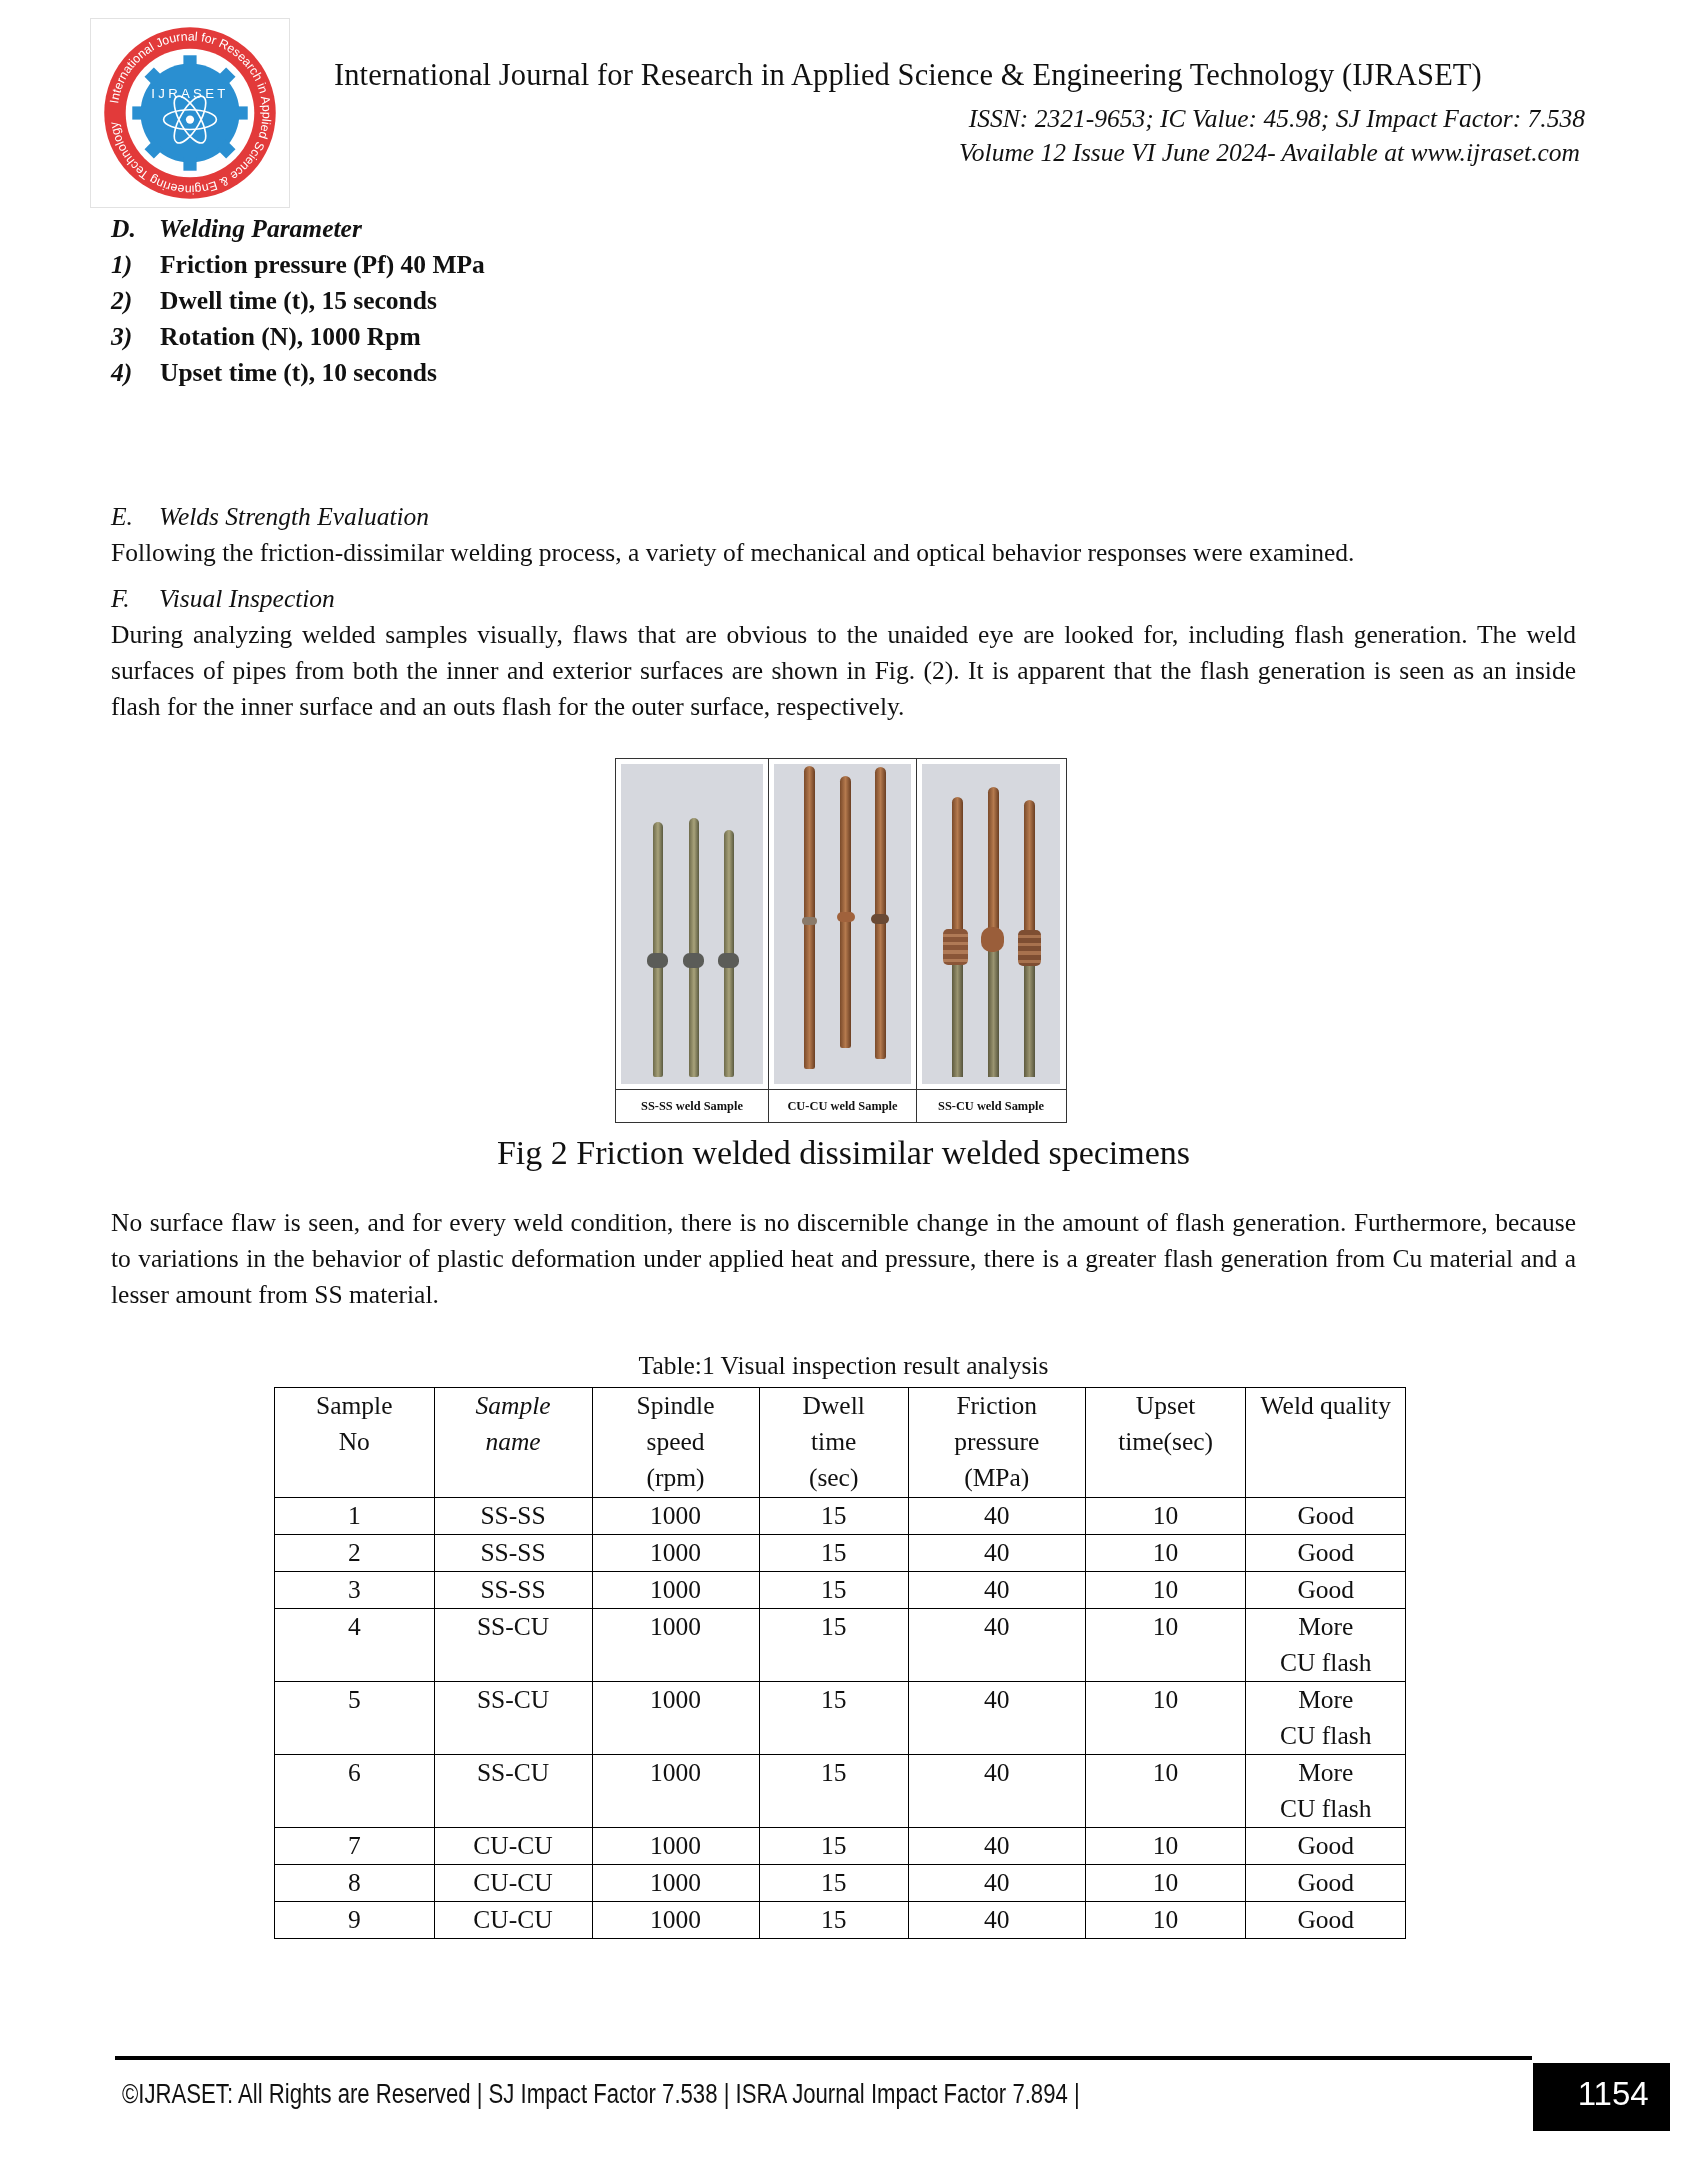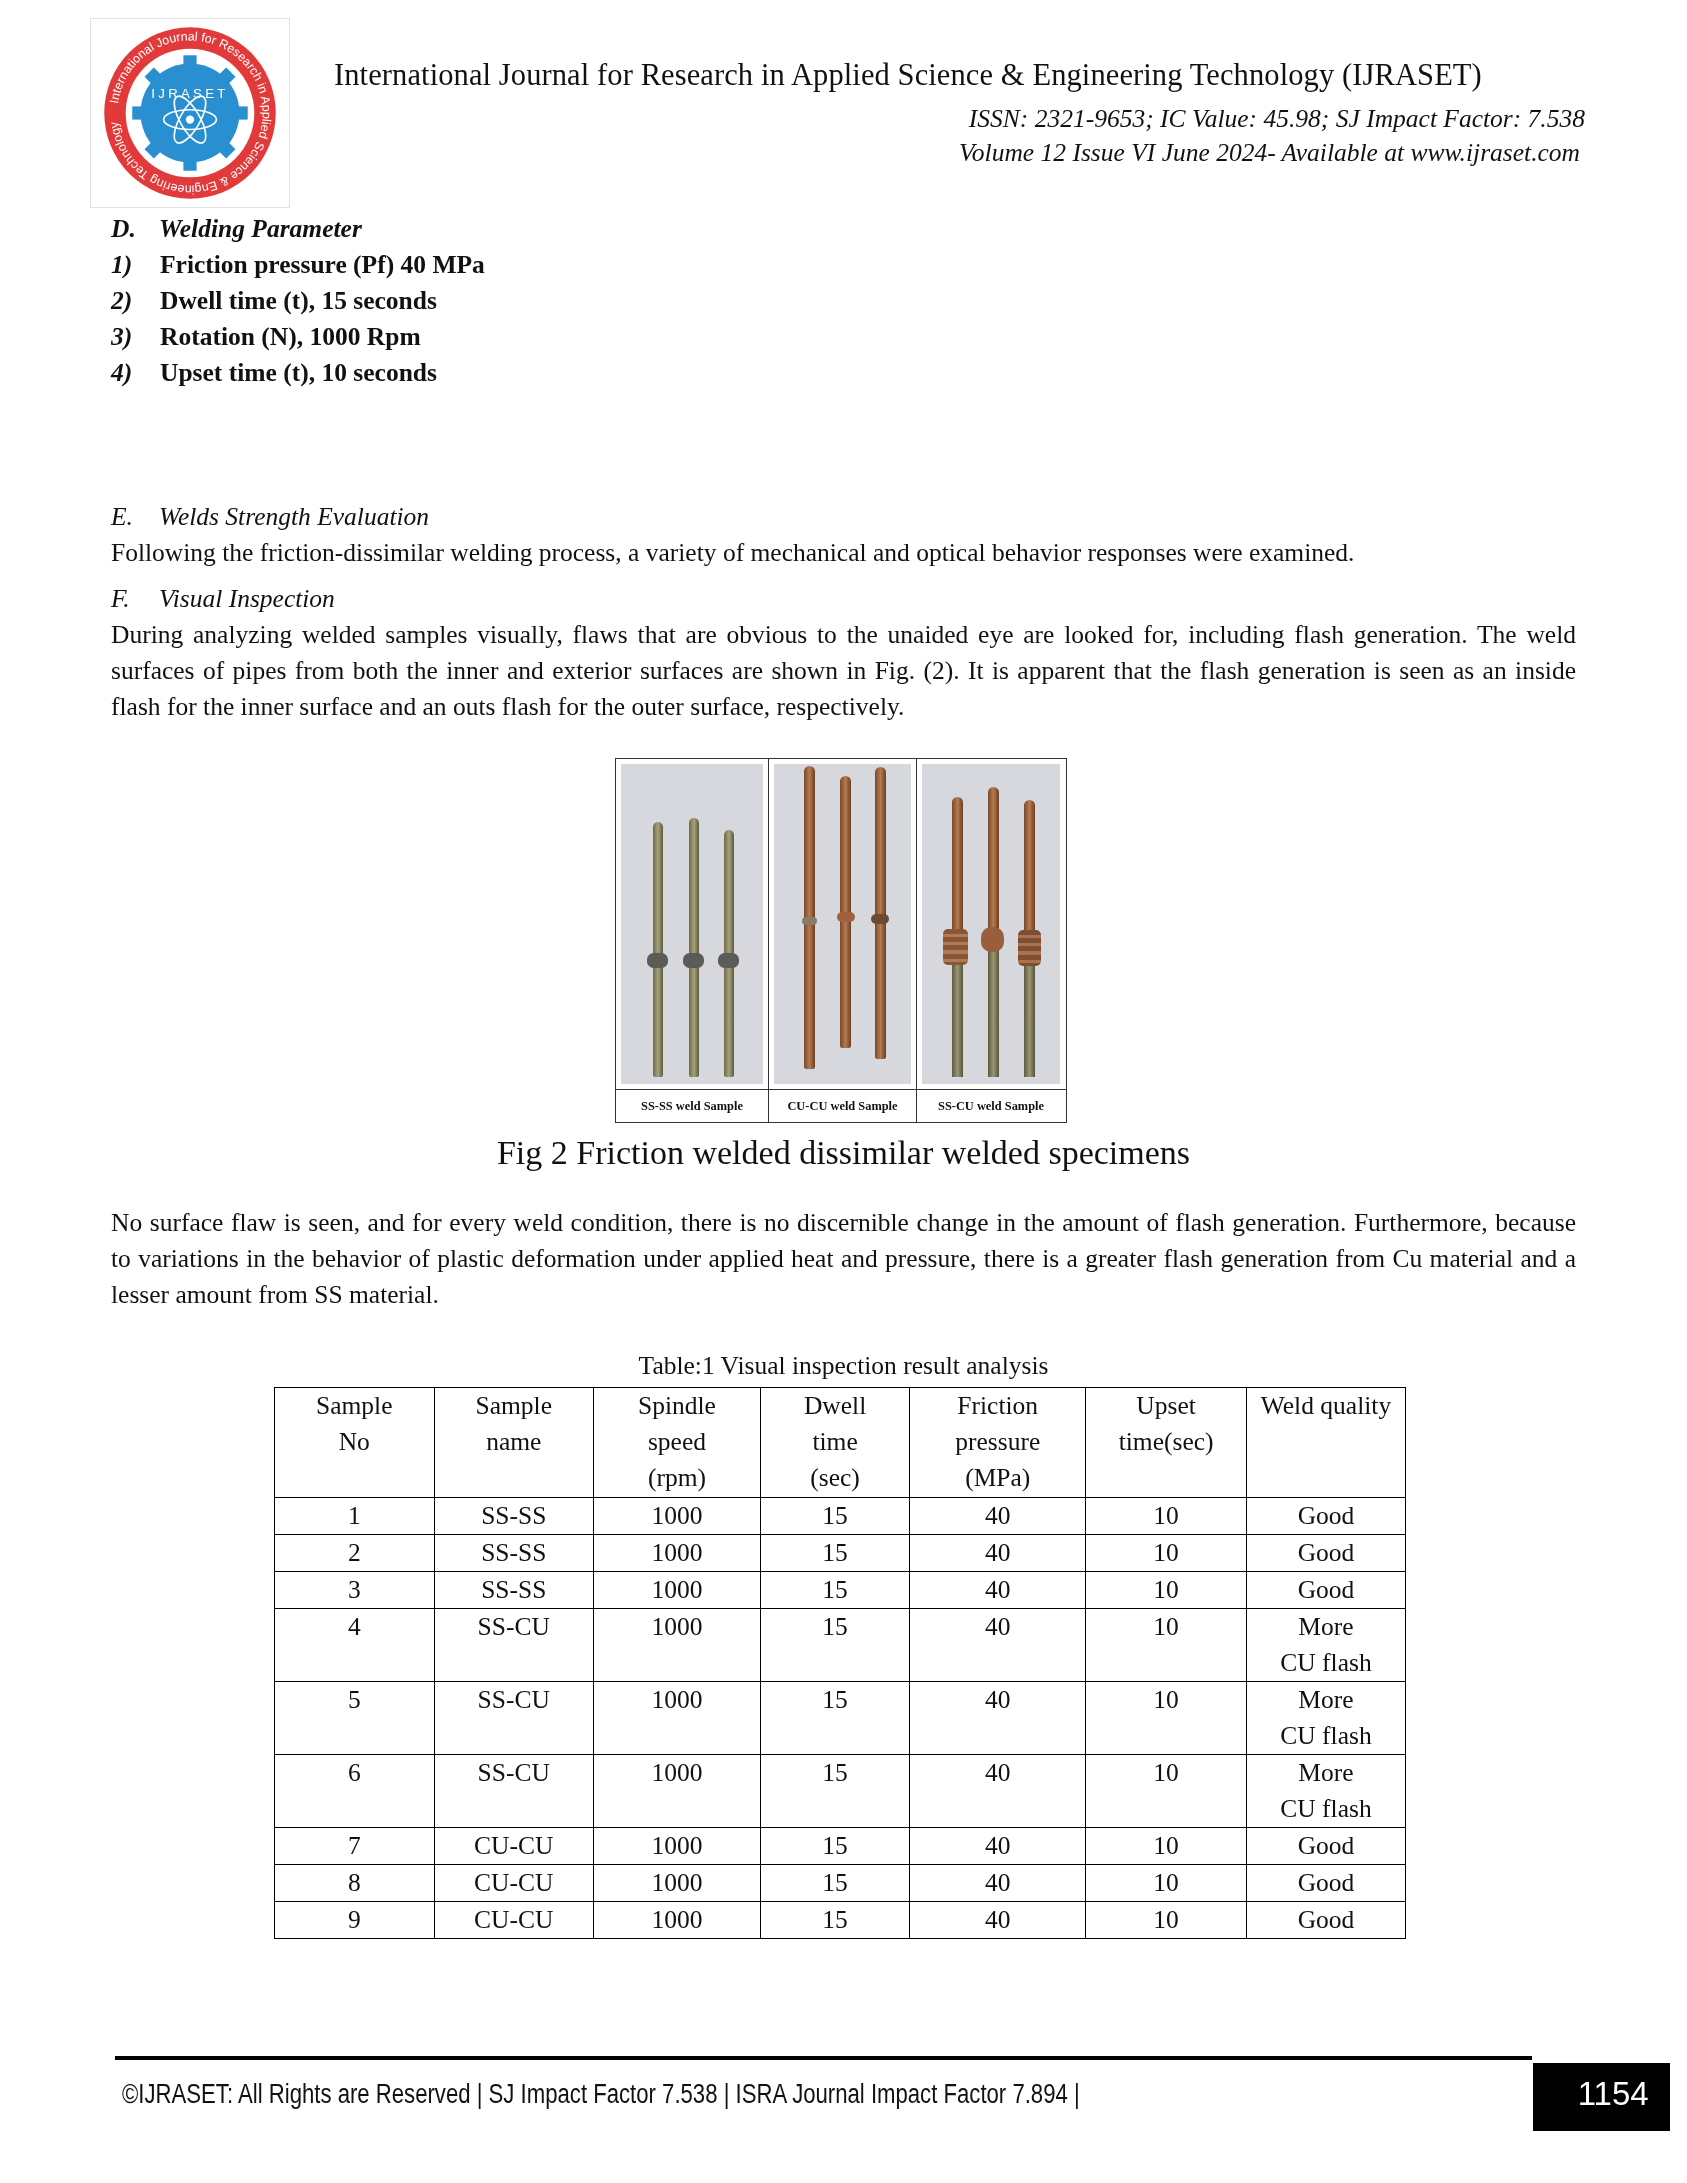--- a/index.html
+++ b/index.html
@@ -185,21 +185,21 @@
       <col style="width:147px">
       <col style="width:145px">
       <col style="width:137px">
       <col style="width:216px">
       <col style="width:166px">
       <col style="width:181px">
   </colgroup>
   <thead>
     <tr>
       <th style="padding:0 41px;">Sample No</th>
-      <th style="padding:0 41px;">Sample name</th>
+      <th style="padding:0 41px;font-style:italic;">Sample name</th>
       <th style="padding:0 44px;">Spindle speed (rpm)</th>
       <th style="padding:0 43px;">Dwell time (sec)</th>
       <th style="padding:0 11.5px;">Friction pressure (MPa)</th>
       <th style="padding:0 28px;">Upset time(sec)</th>
       <th>Weld quality</th>
     </tr>
   </thead>
   <tbody>
     <tr>
       <td>1</td>

